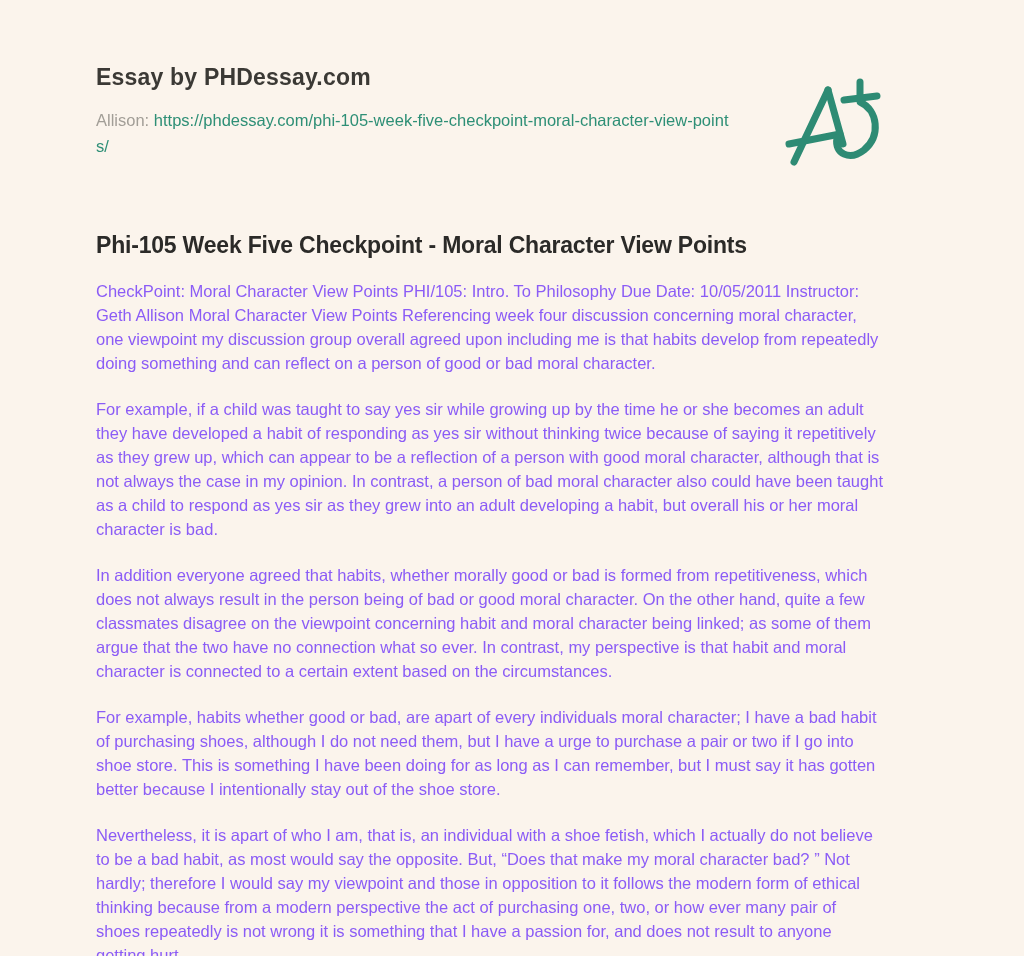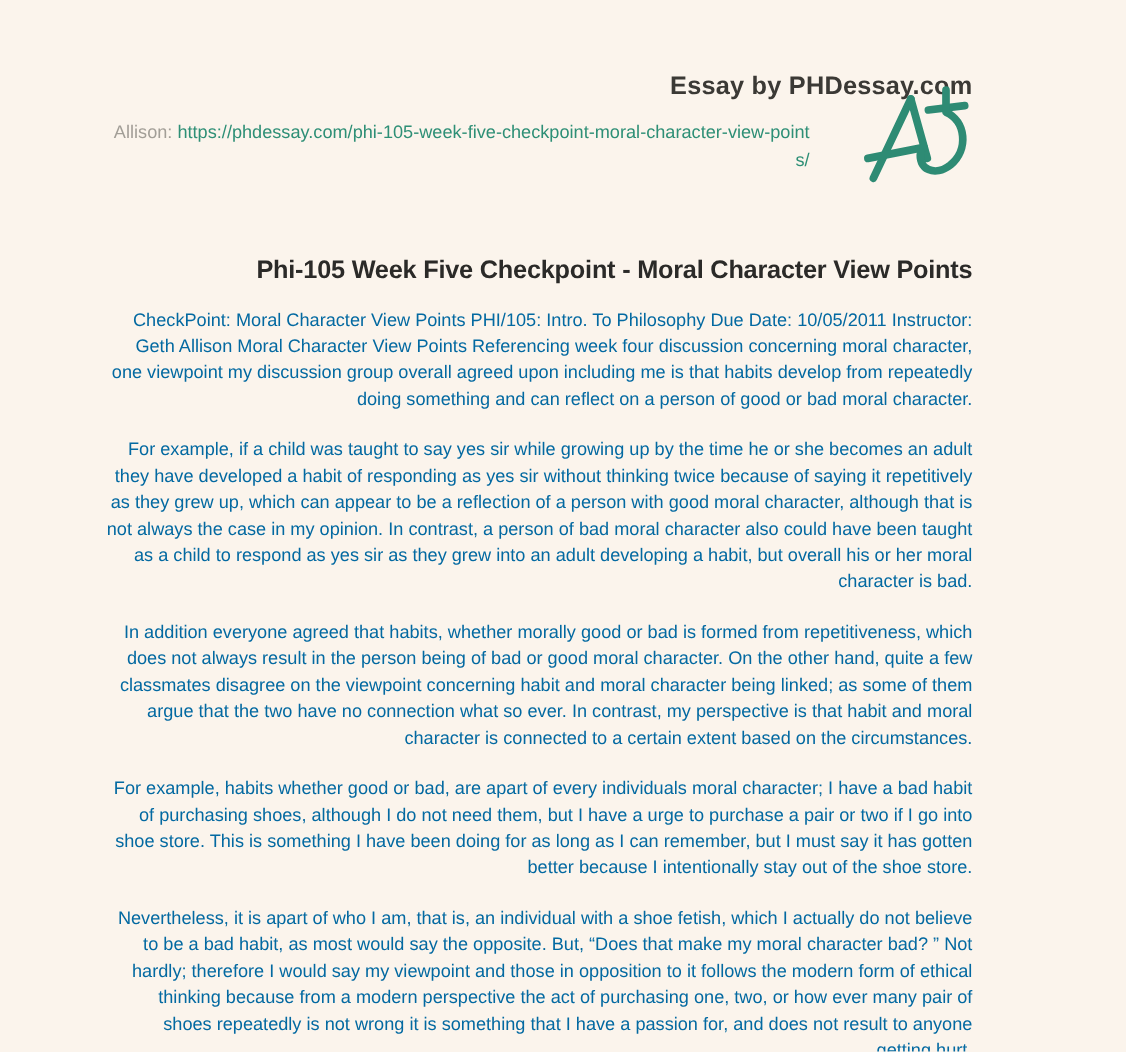--- a/index.html
+++ b/index.html
@@ -11,21 +11,20 @@
     height: 956px;
     background: #FBF4EC;
     font-family: "Liberation Sans", sans-serif;
     color: #55504A;
     overflow: hidden;
   }
   .page {
     position: relative;
     width: 980px;
     height: 956px;
-    text-align: right;
   }
   .content {
     padding: 64px 96px 0 96px;
   }
   .header-title {
     margin: 0;
     font-size: 23px;
     font-weight: bold;
     color: #3B3935;
     letter-spacing: 0.2px;
@@ -60,21 +59,21 @@
     letter-spacing: -0.2px;
     max-width: 810px;
   }
   .body-copy {
     margin-top: 14px;
   }
   .body-copy p {
     margin: 0 0 22px 0;
     font-size: 16.5px;
     line-height: 24px;
-    color: #0369a1;
+    color: #8b5cf6;
     max-width: 832px;
   }
 </style>
 </head>
 <body>
 
 <div class="page">
 
   <span class="logo">
     <svg viewBox="0 0 112 100" width="112" height="100" fill="none" stroke="#2E8B74" stroke-width="7" stroke-linecap="round" stroke-linejoin="round">

